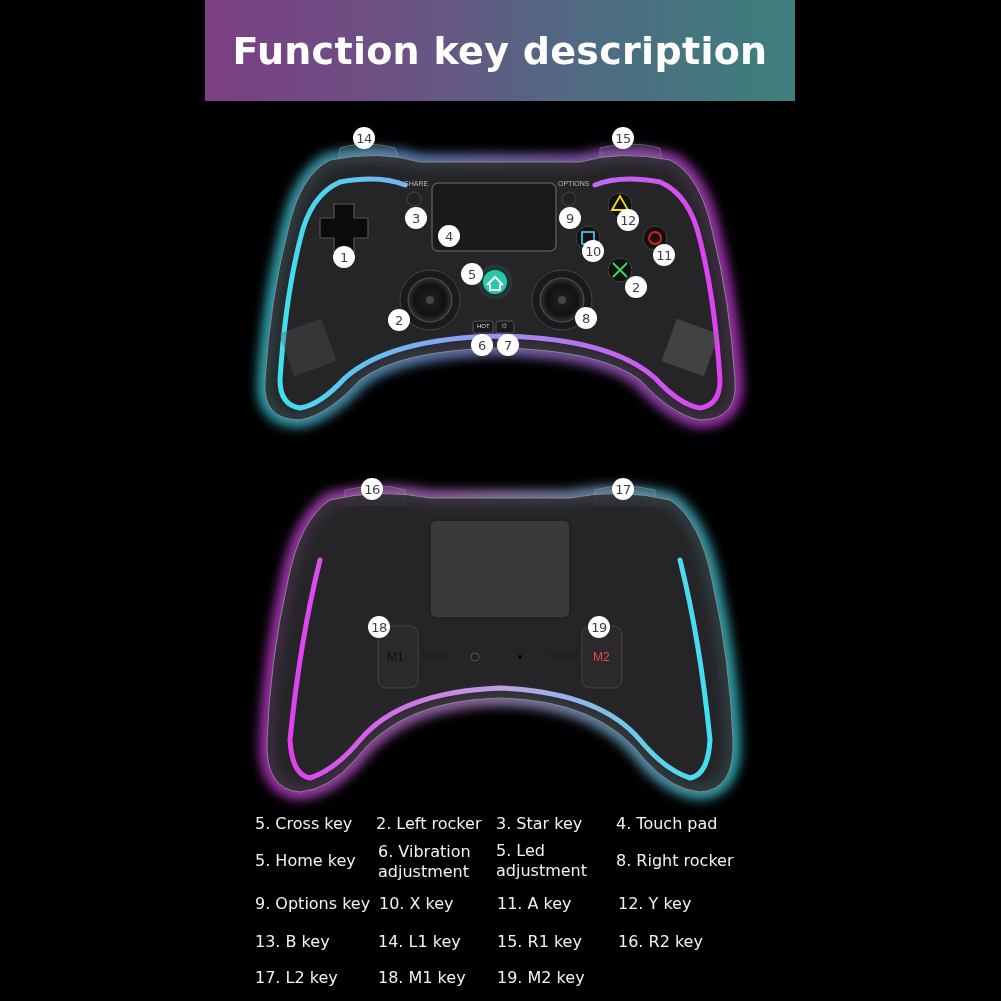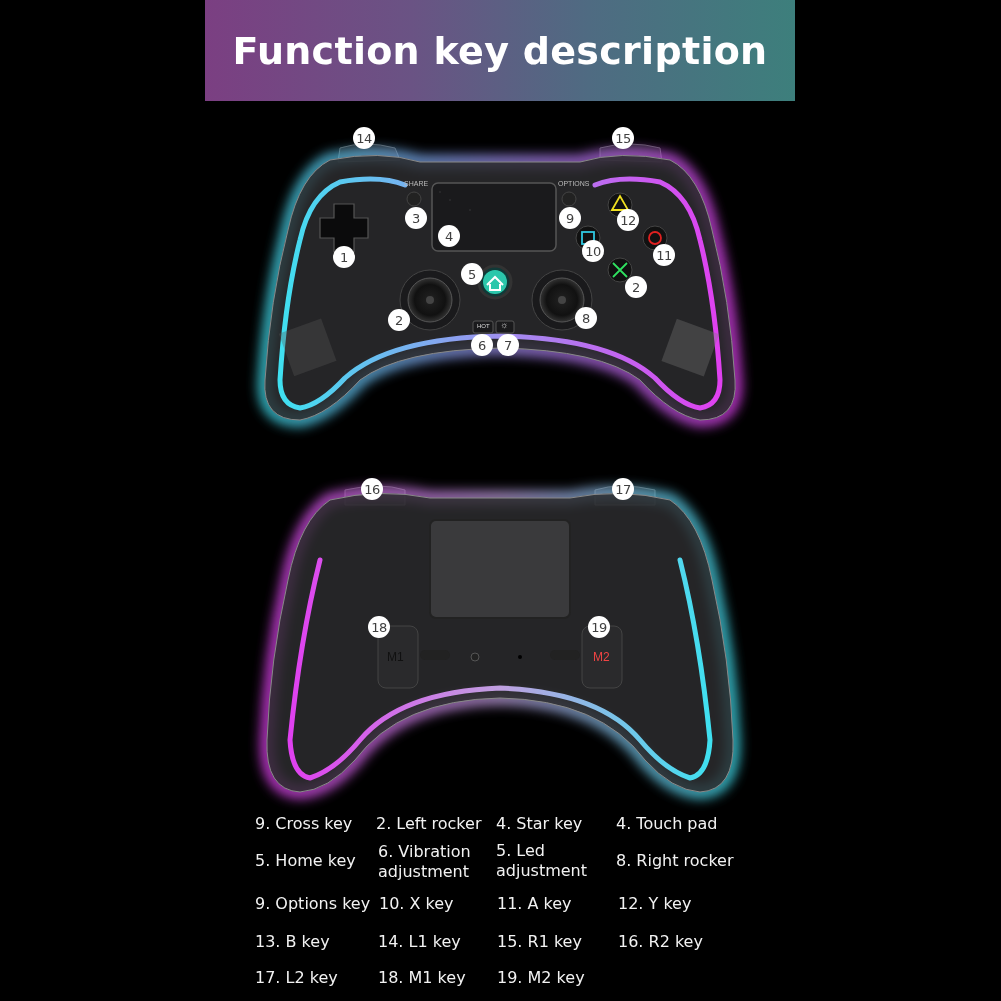--- a/index.html
+++ b/index.html
@@ -142,23 +142,23 @@
     <div class="badge" style="left: 623px; top: 138px;">15</div>
   </div>
 <div id="back-callouts">
     <div class="badge" style="left: 372px; top: 489px;">16</div>
     <div class="badge" style="left: 623px; top: 489px;">17</div>
     <div class="badge" style="left: 379px; top: 627px;">18</div>
     <div class="badge" style="left: 599px; top: 627px;">19</div>
   </div>
 
 <div id="legend" class="legend">
-    <div class="leg" style="left: 255px; top: 814px;">9. Cross key</div>
+    <div class="leg" style="left: 255px; top: 814px;">5. Cross key</div>
     <div class="leg" style="left: 376px; top: 814px;">2. Left rocker</div>
-    <div class="leg" style="left: 496px; top: 814px;">4. Star key</div>
+    <div class="leg" style="left: 496px; top: 814px;">3. Star key</div>
     <div class="leg" style="left: 616px; top: 814px;">4. Touch pad</div>
     <div class="leg" style="left: 255px; top: 851px;">5. Home key</div>
     <div class="leg wrap" style="left: 378px; top: 842px;">6. Vibration adjustment</div>
     <div class="leg wrap" style="left: 496px; top: 841px;">5. Led adjustment</div>
     <div class="leg" style="left: 616px; top: 851px;">8. Right rocker</div>
     <div class="leg" style="left: 255px; top: 894px;">9. Options key</div>
     <div class="leg" style="left: 379px; top: 894px;">10. X key</div>
     <div class="leg" style="left: 497px; top: 894px;">11. A key</div>
     <div class="leg" style="left: 618px; top: 894px;">12. Y key</div>
     <div class="leg" style="left: 255px; top: 932px;">13. B key</div>

